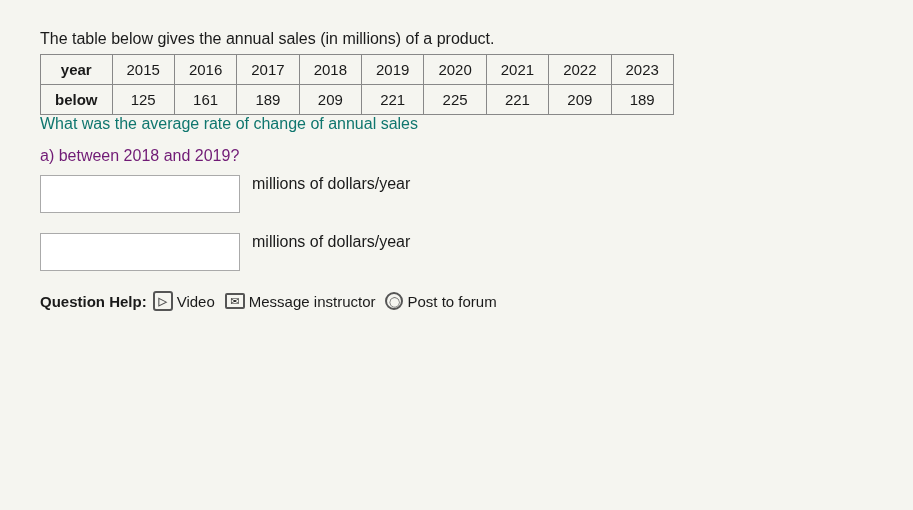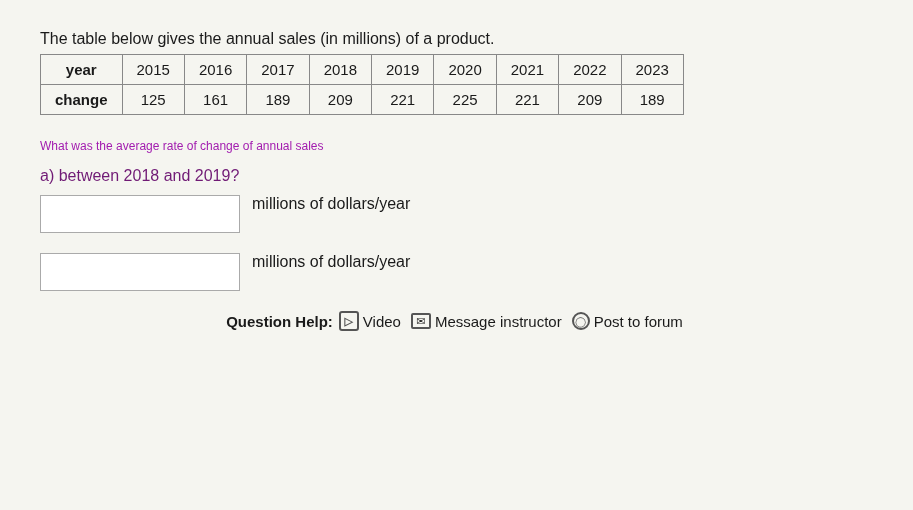--- a/index.html
+++ b/index.html
@@ -19,44 +19,43 @@
     }
 
     .intro-text {
       margin-bottom: 6px;
       font-size: 16px;
       color: #1a1a1a;
     }
 
     .data-table {
       border-collapse: collapse;
-      margin-bottom: 24px;
       font-size: 15px;
     }
 
     .data-table td {
       border: 1px solid #888;
       padding: 6px 14px;
       text-align: center;
       min-width: 52px;
     }
 
     .data-table td.label-cell {
       font-weight: bold;
       background-color: transparent;
     }
 
     .question-section {
       margin-bottom: 16px;
     }
 
     .question-title {
-      font-size: 12px;
+      font-size: 16px;
       margin-bottom: 14px;
-      color: #a21caf;
+      color: #0f766e;
     }
 
     .sub-question {
       margin-bottom: 20px;
     }
 
     .sub-question-label {
       font-size: 16px;
       margin-bottom: 10px;
       color: #701a75;
@@ -84,21 +83,20 @@
       color: #1a1a1a;
     }
 
     .help-section {
       display: flex;
       align-items: center;
       gap: 6px;
       font-size: 15px;
       margin-top: 10px;
       flex-wrap: wrap;
-      justify-content: center;
     }
 
     .help-label {
       font-weight: bold;
       color: #1a1a1a;
     }
 
     .help-item {
       display: flex;
       align-items: center;
@@ -158,21 +156,21 @@
       <td>2016</td>
       <td>2017</td>
       <td>2018</td>
       <td>2019</td>
       <td>2020</td>
       <td>2021</td>
       <td>2022</td>
       <td>2023</td>
     </tr>
     <tr>
-      <td class="label-cell">change</td>
+      <td class="label-cell">below</td>
       <td>125</td>
       <td>161</td>
       <td>189</td>
       <td>209</td>
       <td>221</td>
       <td>225</td>
       <td>221</td>
       <td>209</td>
       <td>189</td>
     </tr>

